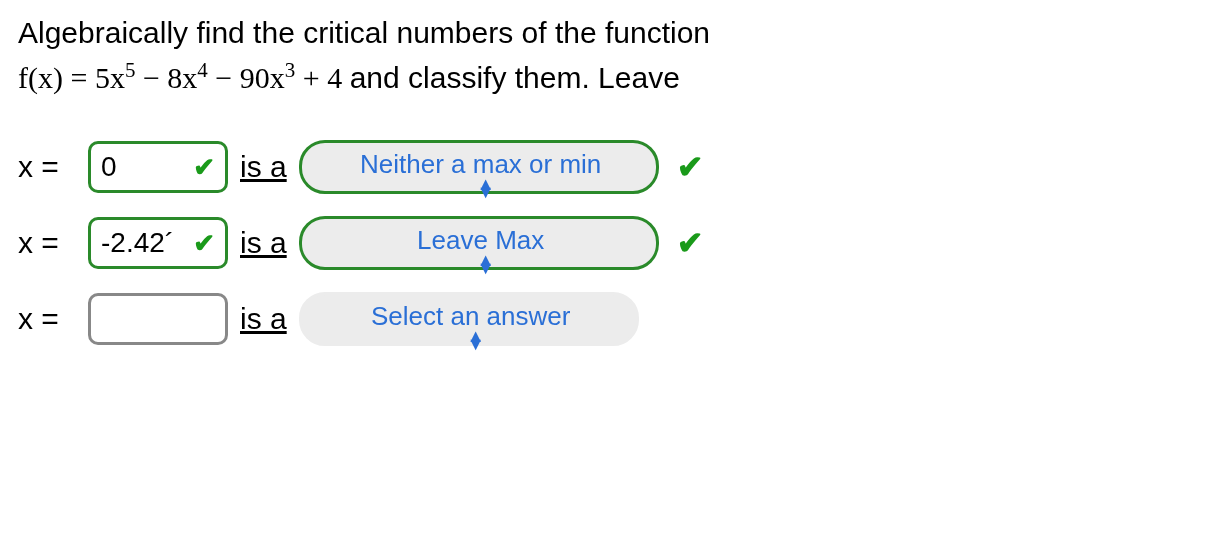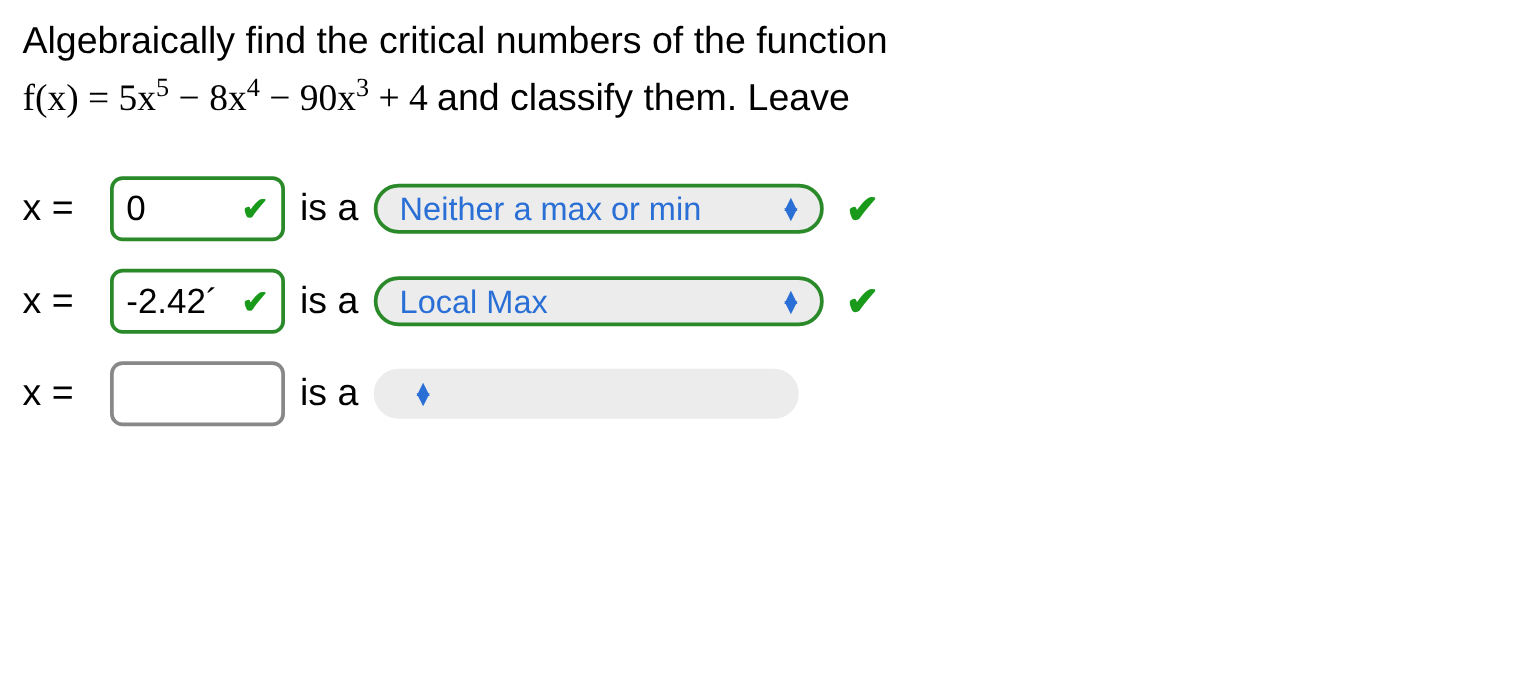--- a/index.html
+++ b/index.html
@@ -57,34 +57,36 @@
     border-color: #888;
     background: #fff;
   }
   .check {
     color: #1a9a1a;
     font-size: 26px;
     font-weight: bold;
   }
   .isa {
     font-size: 30px;
+    text-decoration: underline;
   }
   .select-pill {
     border: 3px solid #2a8a2a;
     border-radius: 26px;
     background: #ececec;
     padding: 6px 14px 6px 18px;
     font-size: 26px;
     color: #2a6fd6;
     display: flex;
     align-items: center;
     justify-content: space-between;
     min-width: 360px;
-    height: 40px;
+    height: 54px;
     box-sizing: border-box;
+    flex-direction: column;
   }
   .select-pill.plain {
     border-color: #ececec;
     min-width: 340px;
   }
   .arrows {
     color: #2a6fd6;
     font-size: 18px;
     line-height: 8px;
     display: flex;
@@ -130,36 +132,37 @@
   </div>
 
   <div class="row">
     <span class="label">x =</span>
     <div class="input-box">
       <span>-2.42´</span>
       <span class="check">✔</span>
     </div>
     <span class="isa">is a</span>
     <div class="select-pill">
-      <span>Local Max</span>
+      <span>Leave Max</span>
       <span class="arrows">
           <span>▲</span>
           <span>▼</span>
         </span>
     </div>
     <span class="outer-check">✔</span>
   </div>
 
   <div class="row">
     <span class="label">x =</span>
     <div class="input-box empty">
       <span></span>
     </div>
     <span class="isa">is a</span>
     <div class="select-pill plain">
+      <span>Select an answer</span>
       <span class="arrows plain">
           <span>▲</span>
           <span>▼</span>
         </span>
     </div>
   </div>
 
 </div>
 
 </body></html>

